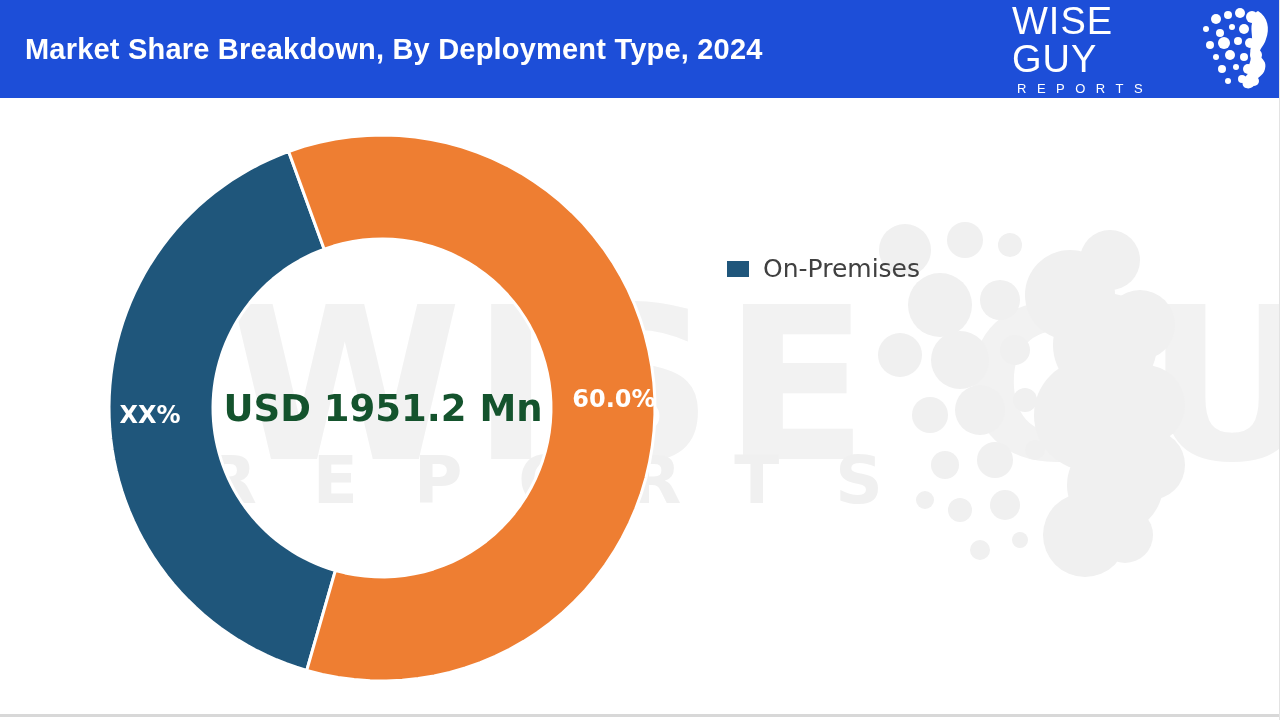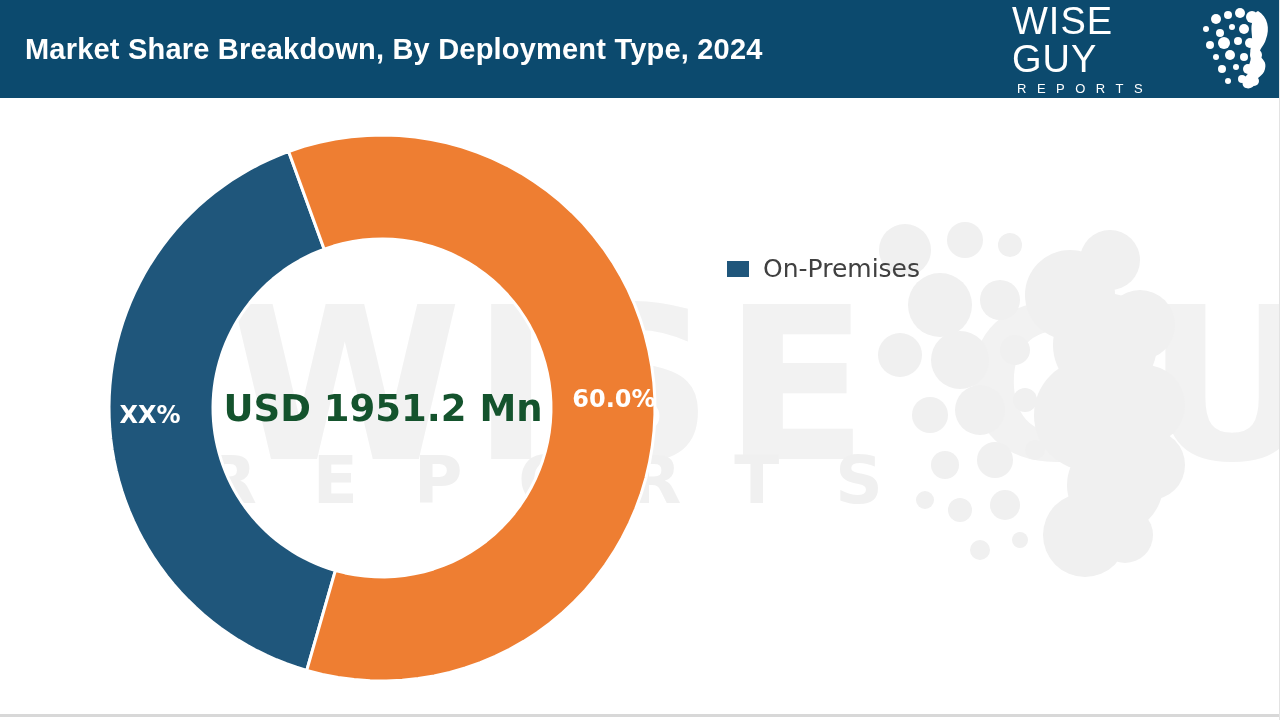--- a/index.html
+++ b/index.html
@@ -5,21 +5,21 @@
   * { margin:0; padding:0; box-sizing:border-box; }
   html,body { width:1280px; height:720px; overflow:hidden; background:#fff; }
   .page {
     position:relative; width:1280px; height:720px; background:#ffffff;
     font-family:"DejaVu Sans", sans-serif; overflow:hidden;
     border-right:1px solid #e3e3e3;
   }
   
   header {
     position:absolute; left:0; top:0; width:1280px; height:98px;
-    background:#0c4a6e; z-index:10; display:flex; align-items:center;
+    background:#1d4ed8; z-index:10; display:flex; align-items:center;
   }
   .title {
     padding-left:25px; color:#ffffff; font-family:"Liberation Sans", sans-serif;
     font-weight:bold; font-size:29px; letter-spacing:0.2px;
   }
   .logo {
     position:absolute; right:8px; top:6px; width:260px; height:86px;
     display:flex; align-items:center; justify-content:flex-end;
   }
   .logo-text { text-align:left; margin-right:2px; }

